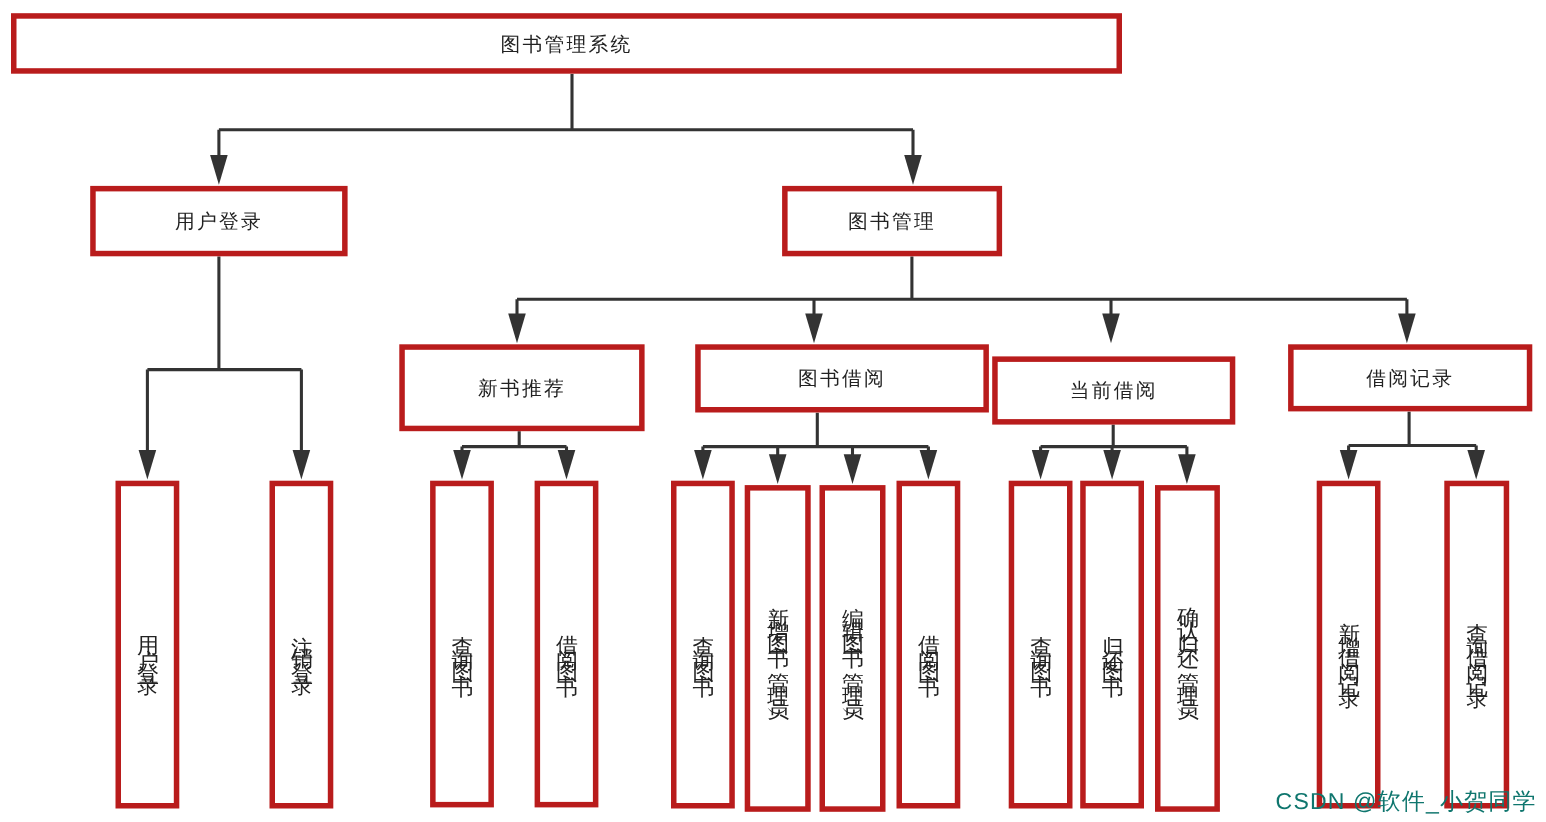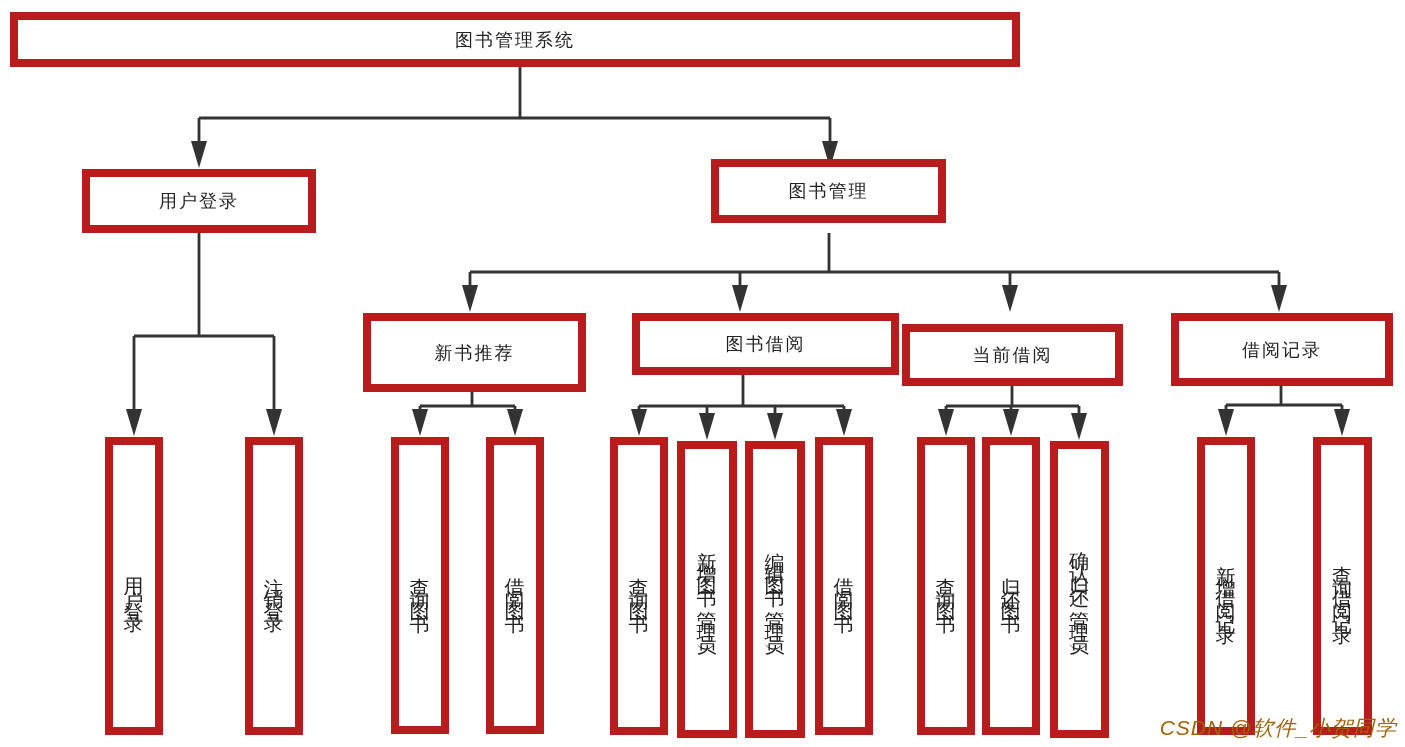--- a/index.html
+++ b/index.html
@@ -18,21 +18,21 @@
   #connectors {
     position: absolute;
     left: 0;
     top: 0;
     width: 1405px;
     height: 747px;
   }
   .hbox, .vbox {
     position: absolute;
     box-sizing: border-box;
-    border: 8px solid #b91c1c;
+    border: 5px solid #b91c1c;
     background: #ffffff;
     display: flex;
     align-items: center;
     justify-content: center;
     color: #222222;
   }
   .hbox {
     font-size: 18px;
     letter-spacing: 2px;
     white-space: nowrap;
@@ -44,24 +44,23 @@
     line-height: 1;
     letter-spacing: 12px;
     white-space: nowrap;
   }
   .watermark {
     position: absolute;
     right: 8px;
     bottom: 5px;
     font-size: 21px;
     letter-spacing: 1px;
-    color: #a16207;
+    color: #0f766e;
     white-space: nowrap;
     z-index: 5;
-    font-style: italic;
   }
 </style>
 </head>
 <body>
 
 <div id="canvas">
 
   <svg id="connectors" viewBox="0 0 1405 747" xmlns="http://www.w3.org/2000/svg">
     <g stroke="#333333" stroke-width="2.8" fill="none">
       <path d="M520 67 L520 118 M199 118 L830 118 M199 118 L199 162 M830 118 L830 162"></path>
@@ -91,26 +90,26 @@
       <polygon points="1003,409 1019,409 1011,436"></polygon>
       <polygon points="1071,413 1087,413 1079,440"></polygon>
       <polygon points="1218,409 1234,409 1226,436"></polygon>
       <polygon points="1334,409 1350,409 1342,436"></polygon>
     </g>
   </svg>
 
   <div class="hbox" style="left:10px;top:12px;width:1010px;height:55px">图书管理系统</div>
 
   <div class="hbox" style="left:82px;top:169px;width:234px;height:64px">用户登录</div>
-  <div class="hbox" style="left:711px;top:159px;width:235px;height:64px">图书管理</div>
+  <div class="hbox" style="left:711px;top:169px;width:200px;height:64px">图书管理</div>
 
   <div class="hbox" style="left:363px;top:313px;width:223px;height:79px">新书推荐</div>
   <div class="hbox" style="left:632px;top:313px;width:267px;height:62px">图书借阅</div>
   <div class="hbox" style="left:902px;top:324px;width:221px;height:62px">当前借阅</div>
-  <div class="hbox" style="left:1171px;top:313px;width:222px;height:73px">借阅记录</div>
+  <div class="hbox" style="left:1171px;top:313px;width:222px;height:61px">借阅记录</div>
 
   <div class="vbox" style="left:105px;top:437px;width:58px;height:298px">用户登录</div>
   <div class="vbox" style="left:245px;top:437px;width:58px;height:298px">注销登录</div>
 
   <div class="vbox" style="left:391px;top:437px;width:58px;height:297px">查询图书</div>
   <div class="vbox" style="left:486px;top:437px;width:58px;height:297px">借阅图书</div>
 
   <div class="vbox" style="left:610px;top:437px;width:58px;height:298px">查询图书</div>
   <div class="vbox" style="left:677px;top:441px;width:60px;height:297px">新增图书（管理员）</div>
   <div class="vbox" style="left:745px;top:441px;width:60px;height:297px">编辑图书（管理员）</div>

